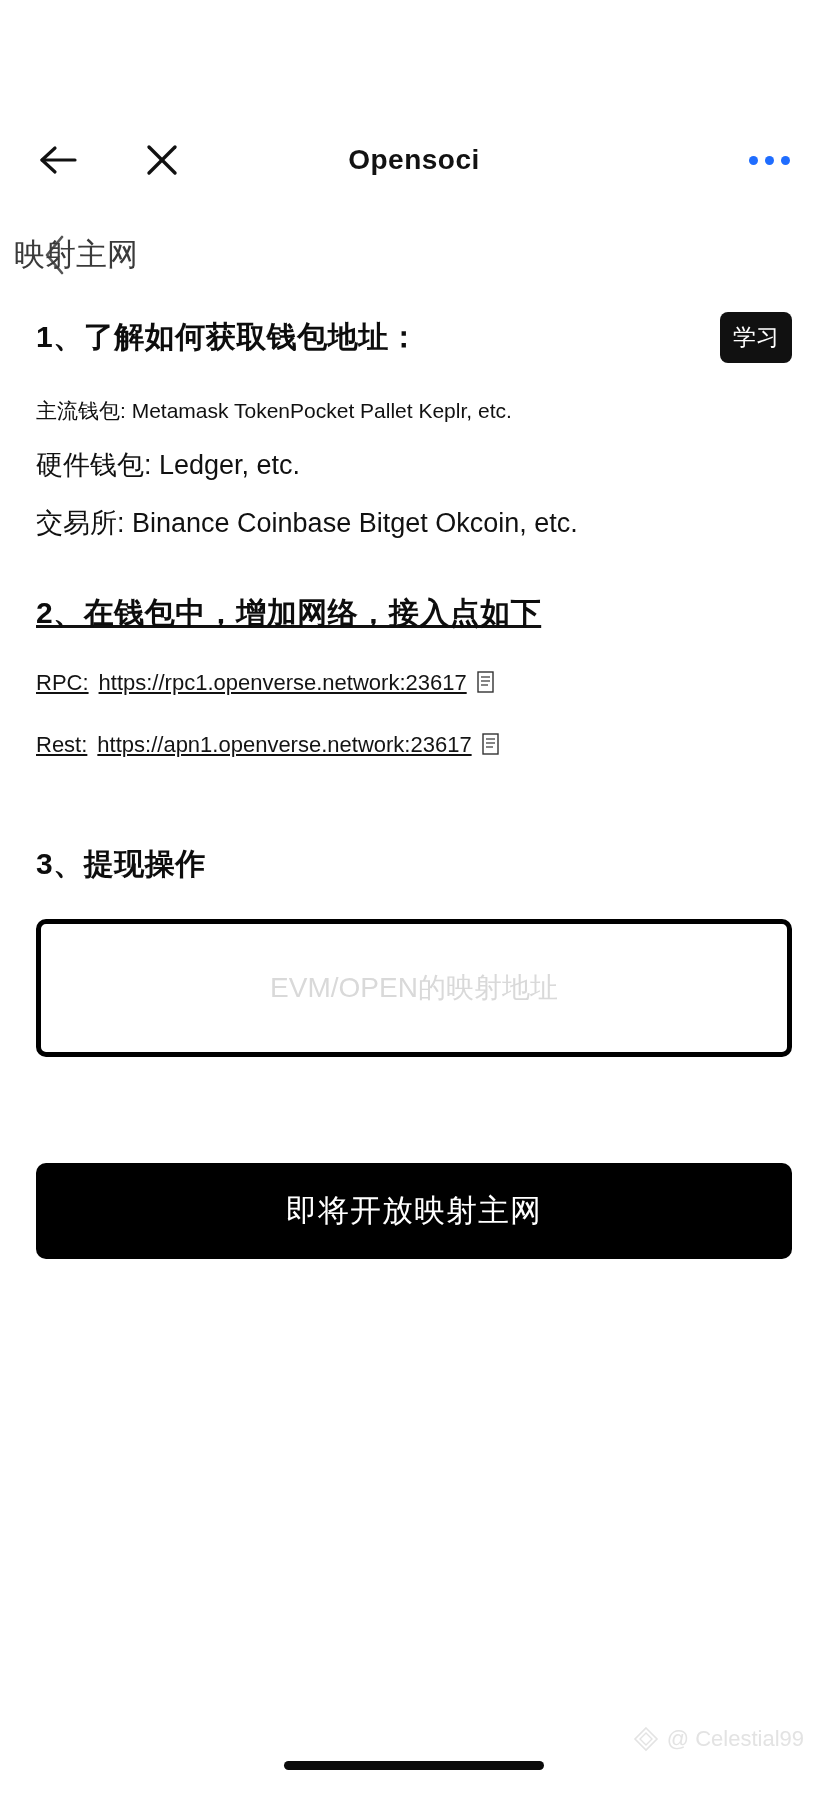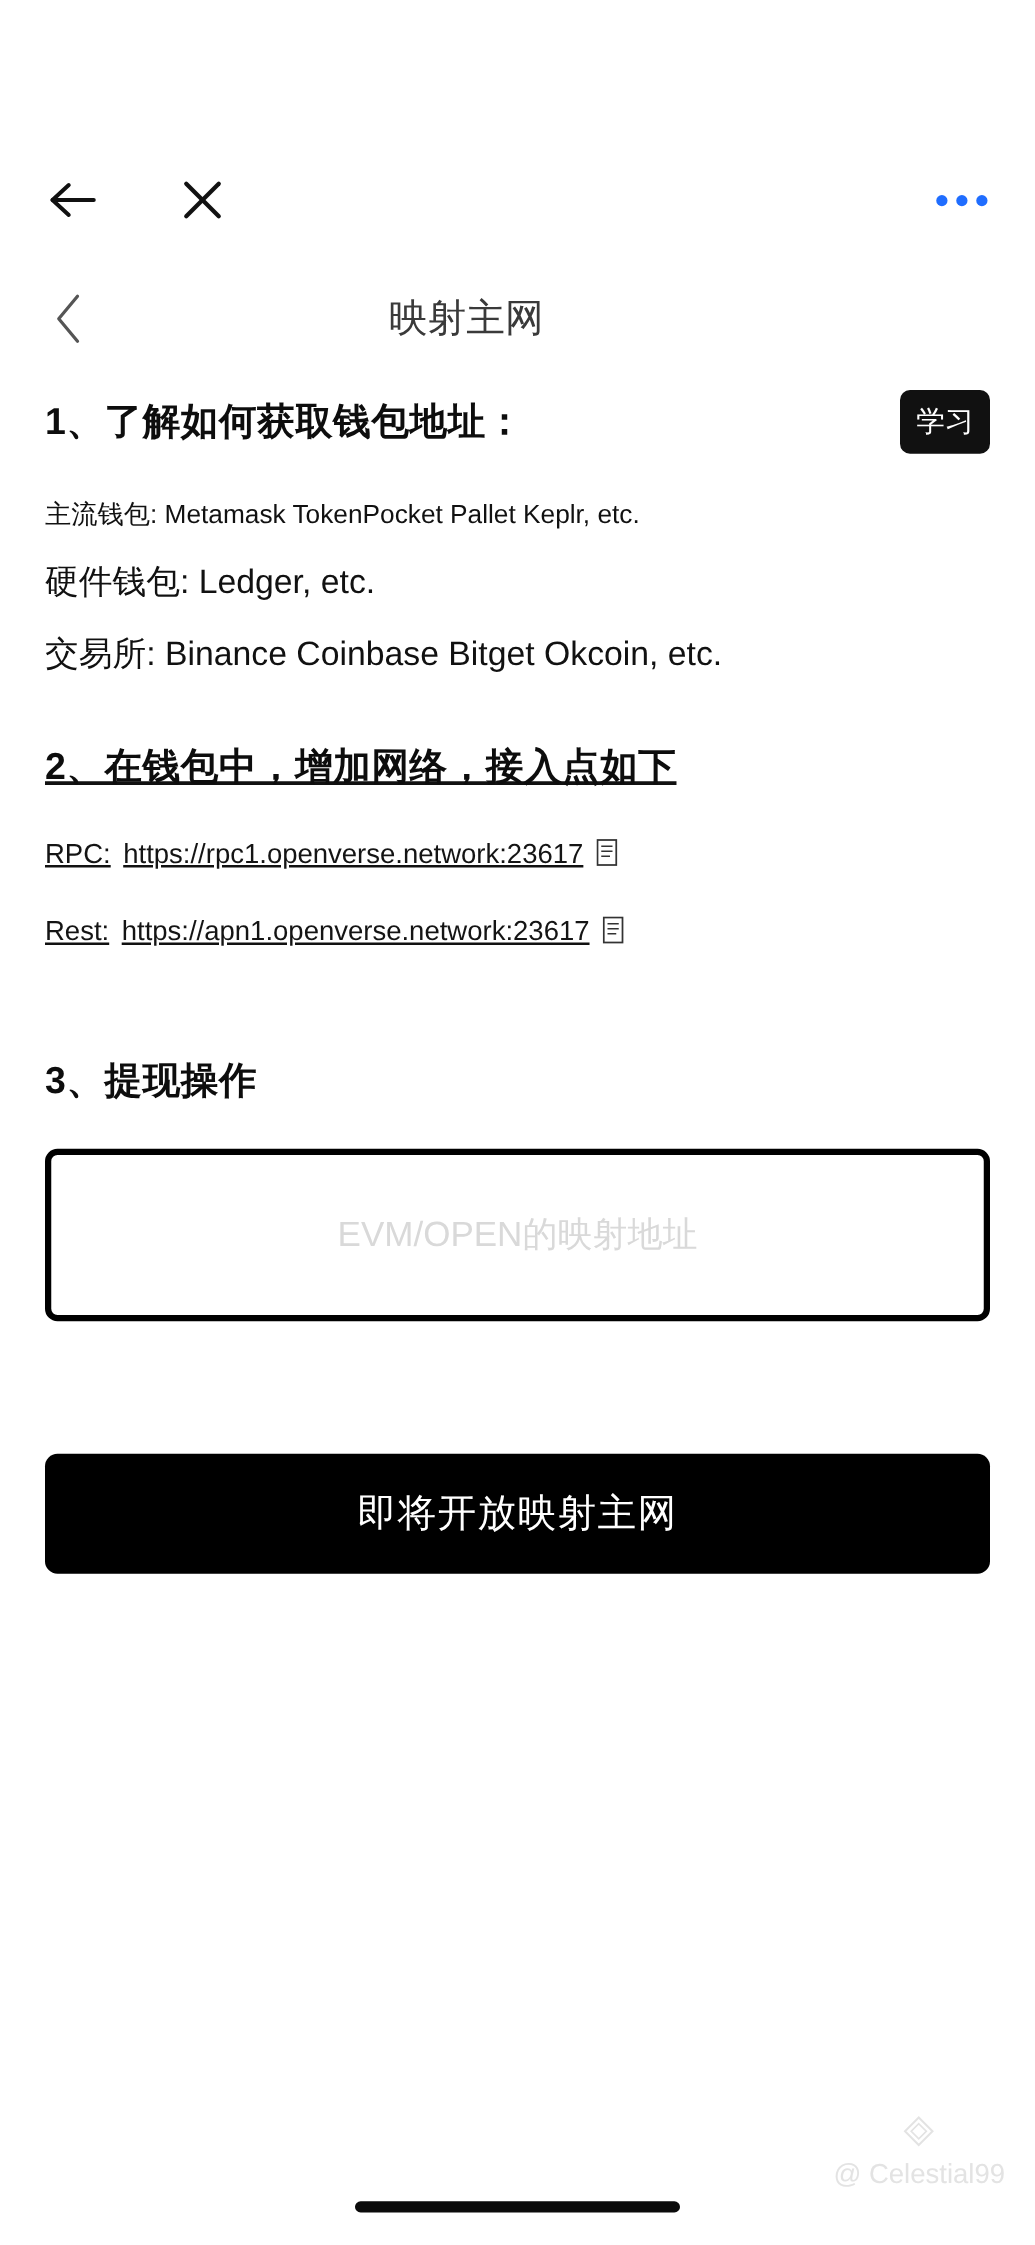--- a/index.html
+++ b/index.html
@@ -82,26 +82,25 @@
     left: 28px;
     top: 0;
     width: 54px;
     height: 66px;
     display: flex;
     align-items: center;
     justify-content: center;
   }
   .sub-header .page-title {
     position: absolute;
-    left: 4px;
+    left: 14px;
     top: 0;
     width: 738px;
     height: 66px;
     line-height: 66px;
-    text-align: center;
     font-size: 31px;
     color: #3a3a3a;
   }
 
   
   .content {
     position: absolute;
     top: 312px;
     left: 0;
     width: 828px;
@@ -224,39 +223,39 @@
   }
   .watermark {
     position: absolute;
     right: 24px;
     bottom: 44px;
     display: flex;
     align-items: center;
     gap: 8px;
     color: #e3e3e3;
     font-size: 22px;
-    flex-direction: column;
   }
 </style>
 </head>
 <body>
 
 <div class="top-bar">
   <div class="back-arrow">
     <svg width="40" height="30" viewBox="0 0 40 30" aria-hidden="true">
       <path d="M17 3 L4 15 L17 27" fill="none" stroke="#111" stroke-width="3.2" stroke-linecap="round" stroke-linejoin="round"></path>
       <line x1="4" y1="15" x2="37" y2="15" stroke="#111" stroke-width="3.2" stroke-linecap="round"></line>
     </svg>
   </div>
   <div class="close-x">
     <svg width="34" height="34" viewBox="0 0 34 34" aria-hidden="true">
       <line x1="4" y1="4" x2="30" y2="30" stroke="#111" stroke-width="3.4" stroke-linecap="round"></line>
       <line x1="30" y1="4" x2="4" y2="30" stroke="#111" stroke-width="3.4" stroke-linecap="round"></line>
     </svg>
   </div>
+  <div class="app-title">Opensoci</div>
   <div class="more-dots">
     <i></i>
       <i></i>
       <i></i>
   </div>
 </div>
 
 <div class="sub-header">
   <div class="chevron-back">
     <svg width="26" height="42" viewBox="0 0 26 42" aria-hidden="true">

